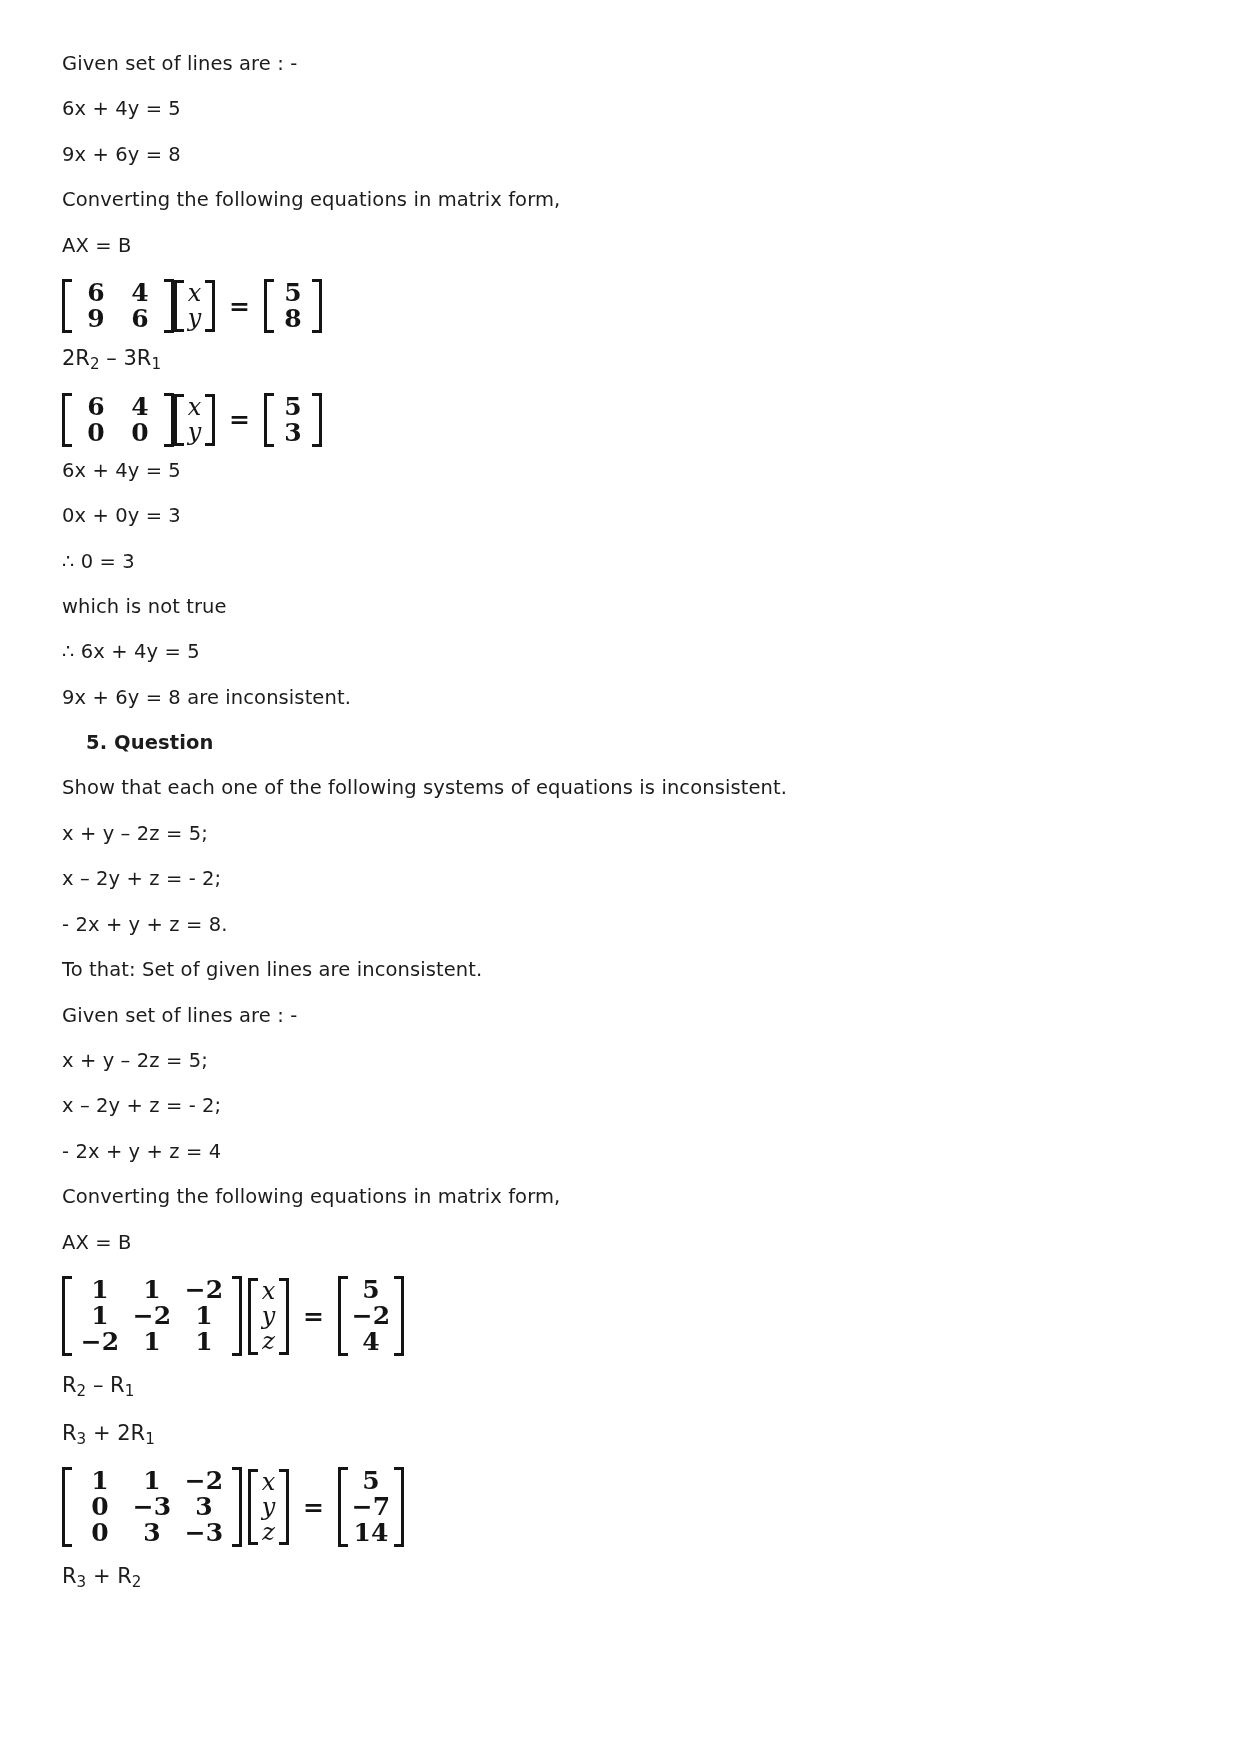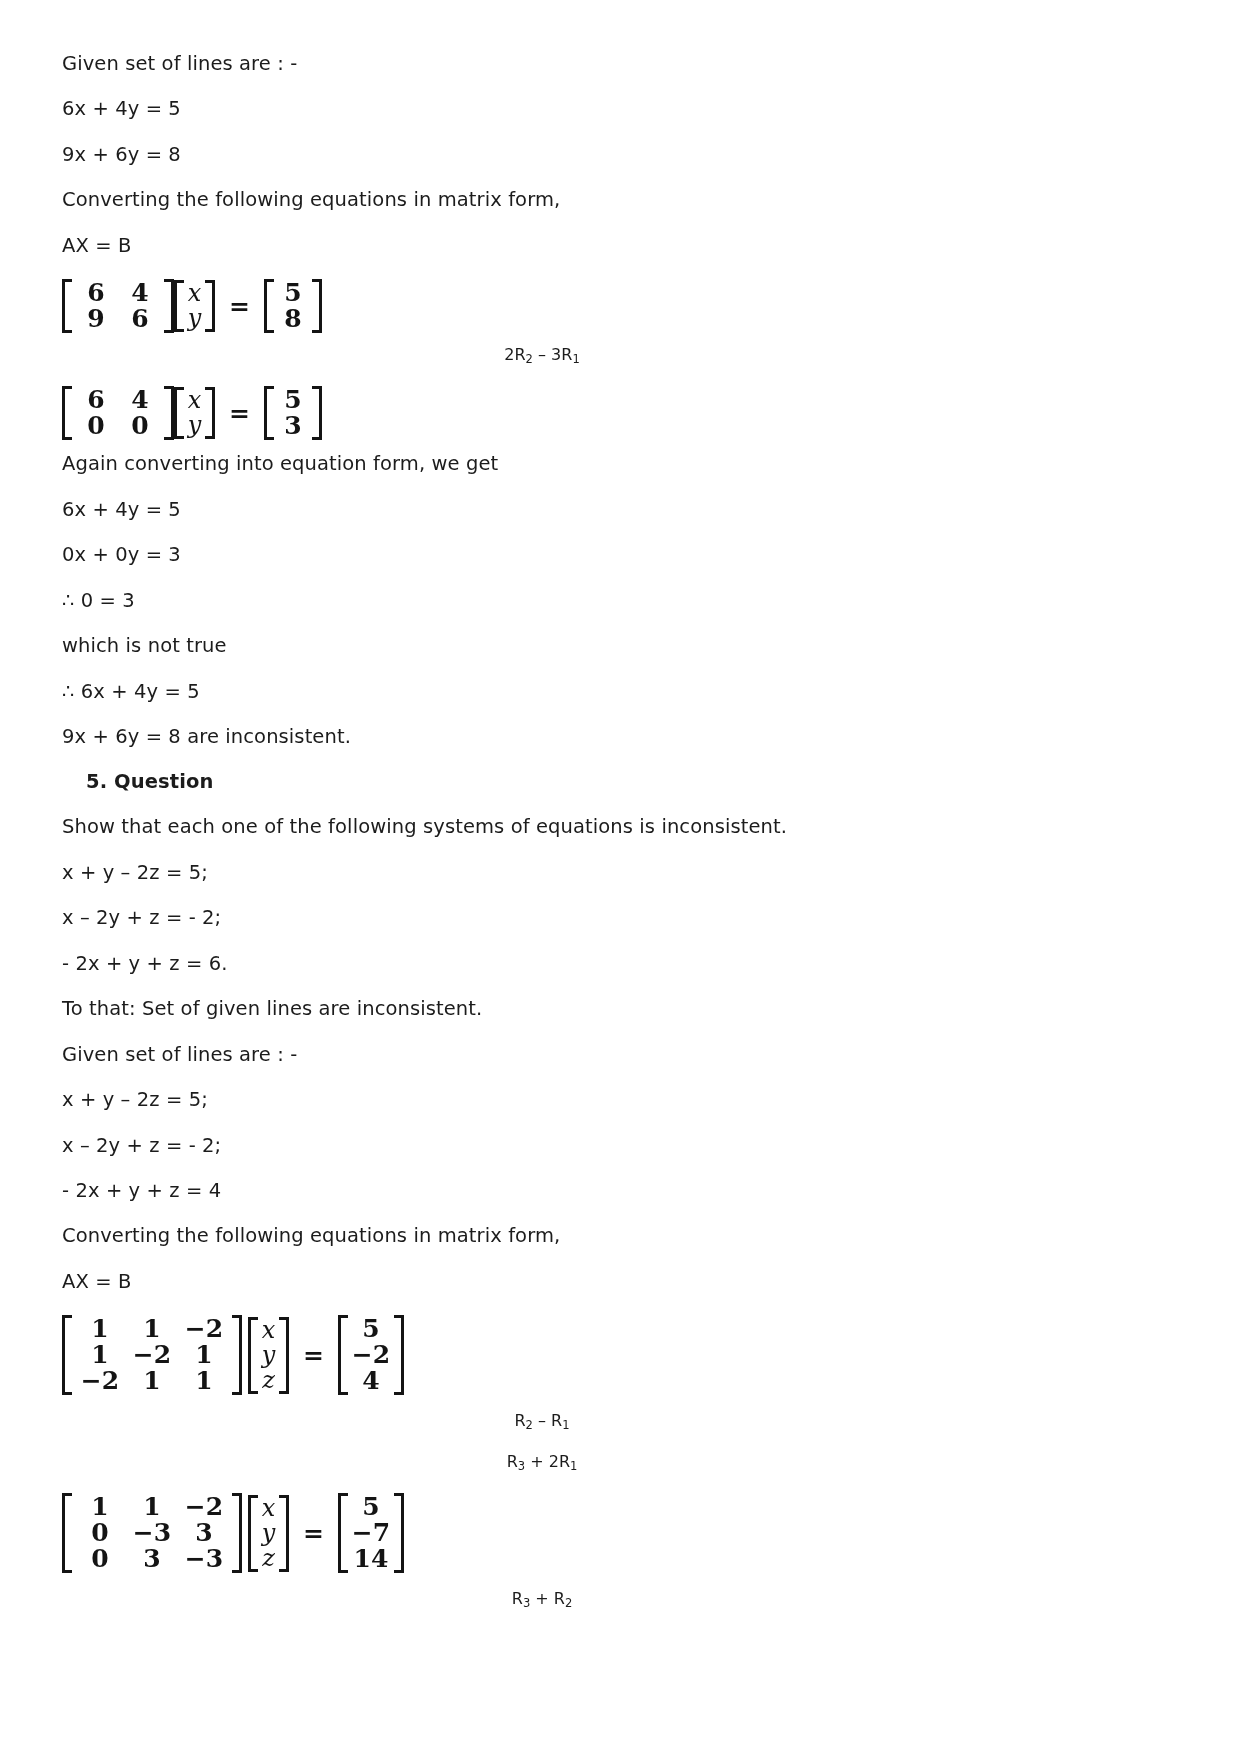--- a/index.html
+++ b/index.html
@@ -114,25 +114,24 @@
     font-size: 25px;
     font-weight: bold;
     padding: 0 14px;
     font-family: "DejaVu Serif", serif;
     color: #141414;
   }
   .gap { width: 6px; }
 
   
   .rowop {
-    font-size: 16px;
+    font-size: 21px;
     margin: 0 0 20.5px 0;
     color: #1c1c1c;
     line-height: 1.28;
-    text-align: center;
   }
   .rowop sub {
     font-size: 0.72em;
     vertical-align: -0.28em;
     line-height: 0;
   }
 </style>
 </head>
 <body>
 
@@ -224,33 +223,32 @@
             <span class="cell">5</span>
           </span>
           <span class="mrow">
             <span class="cell">3</span>
           </span>
         </span>
         <span class="br r"></span>
       </span>
     </div>
 
-    <p class="line">Again converting into equation form, we get</p>
     <p class="line">6x + 4y = 5</p>
     <p class="line">0x + 0y = 3</p>
     <p class="line">∴ 0 = 3</p>
     <p class="line">which is not true</p>
     <p class="line">∴ 6x + 4y = 5</p>
     <p class="line">9x + 6y = 8 are inconsistent.</p>
 
     <p class="line heading">5. Question</p>
     <p class="line">Show that each one of the following systems of equations is inconsistent.</p>
     <p class="line">x + y – 2z = 5;</p>
     <p class="line">x – 2y + z = - 2;</p>
-    <p class="line">- 2x + y + z = 6.</p>
+    <p class="line">- 2x + y + z = 8.</p>
 
     <p class="line">To that: Set of given lines are inconsistent.</p>
     <p class="line">Given set of lines are : -</p>
     <p class="line">x + y – 2z = 5;</p>
     <p class="line">x – 2y + z = - 2;</p>
     <p class="line">- 2x + y + z = 4</p>
     <p class="line">Converting the following equations in matrix form,</p>
     <p class="line">AX = B</p>
 
     <div class="mathblock m3">

